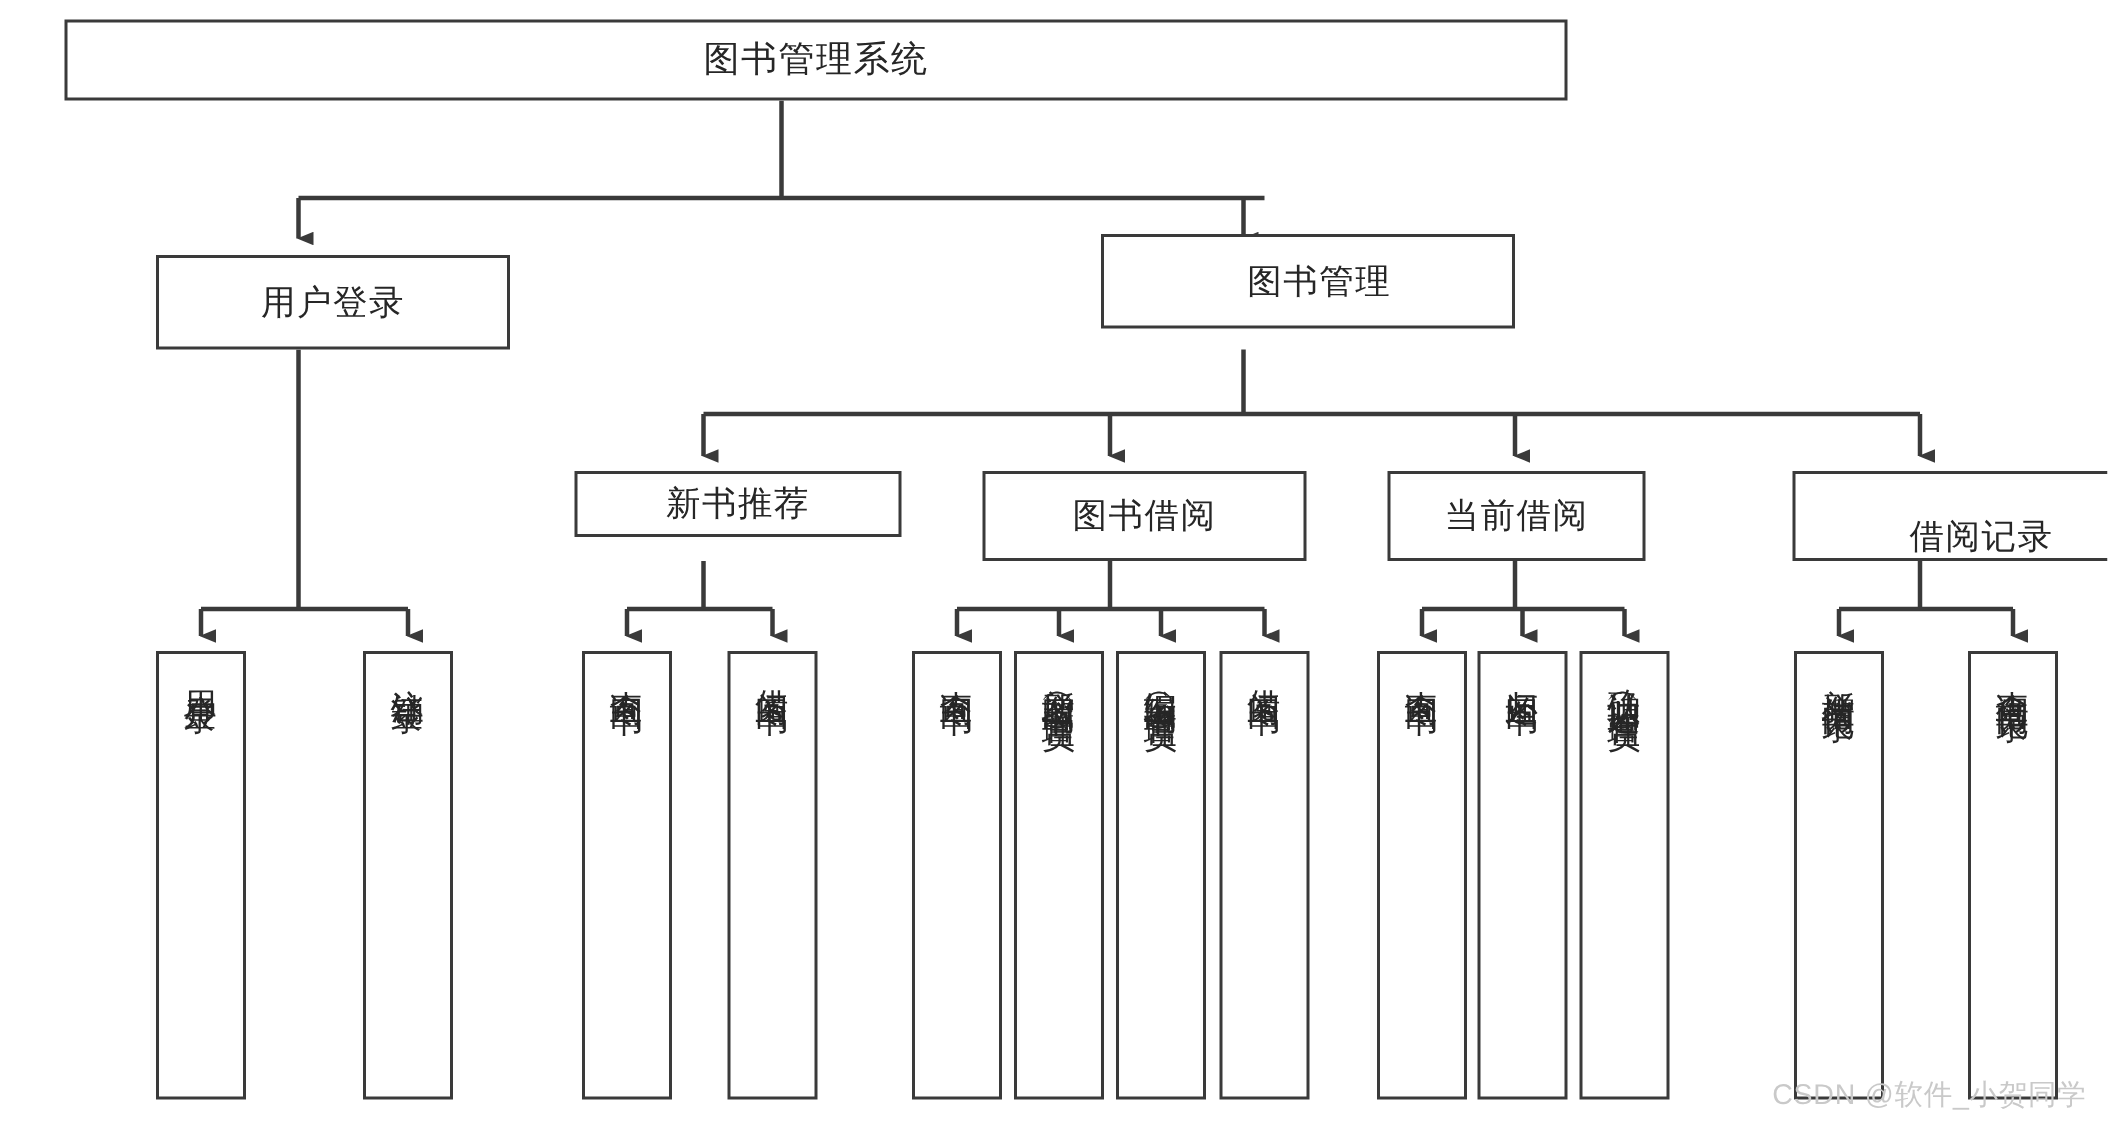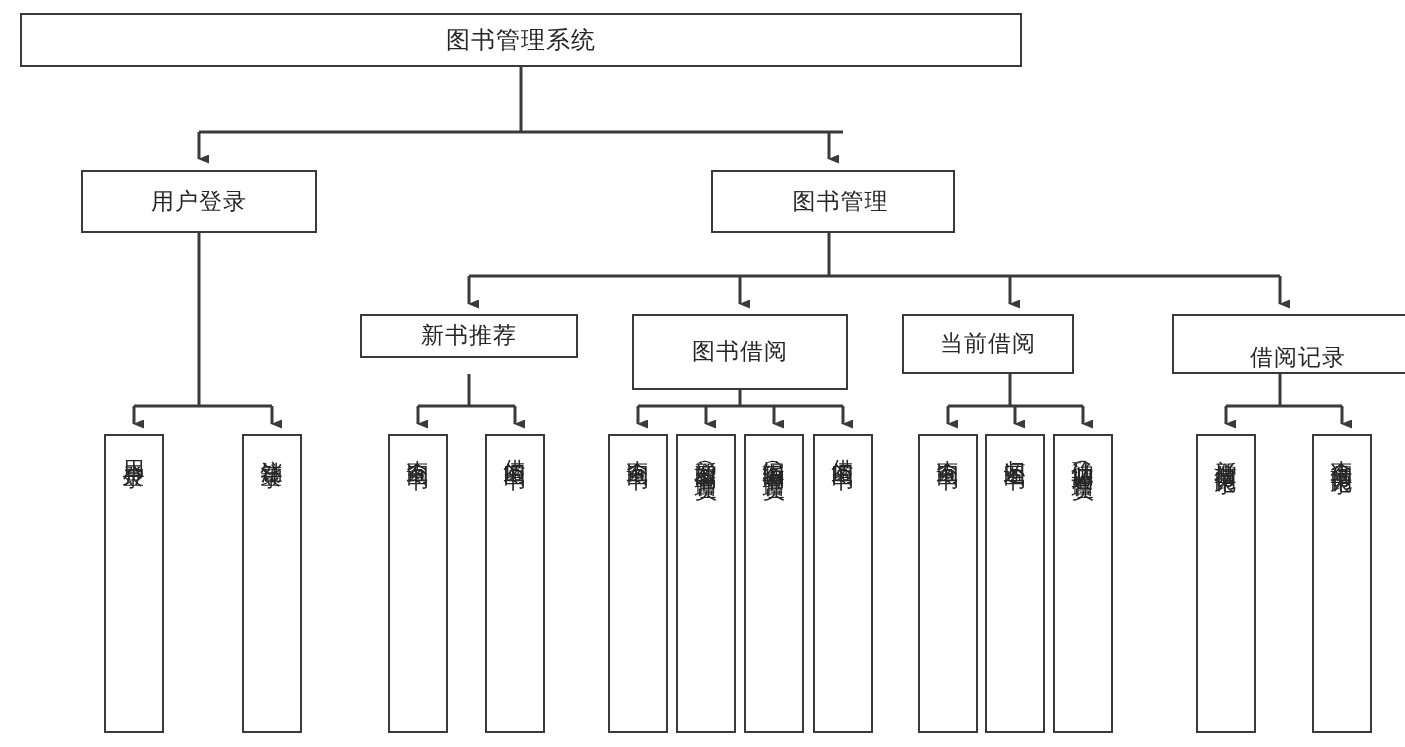--- a/index.html
+++ b/index.html
@@ -34,20 +34,21 @@
     display: flex;
     align-items: center;
     justify-content: center;
     color: #262626;
   }
   .node.horiz {
     font-size: 23px;
     line-height: 1.2;
     letter-spacing: 1px;
     white-space: nowrap;
+    margin-left: 23px;
   }
   .node.title {
     font-size: 24px;
   }
   .node.leaf {
     font-size: 22px;
     align-items: flex-start;
     justify-content: center;
     padding-top: 6px;
   }
@@ -126,30 +127,30 @@
   </svg>
 
   <div class="node horiz title" id="root-node" style="left: 20px; top: 13px; width: 1002px; height: 54px;">
     <span>图书管理系统</span>
   </div>
 
   <div id="level2-layer">
       <div class="node horiz" style="left: 81px; top: 170px; width: 236px; height: 63px;">
         <span>用户登录</span>
       </div>
-      <div class="node horiz" style="left: 711px; top: 170px; width: 244px; height: 63px; padding-left: 15px;">
+      <div class="node horiz" style="left: 711px; top: 156px; width: 276px; height: 63px; padding-left: 15px;">
         <span>图书管理</span>
       </div>
     </div>
 
   <div id="level3-layer">
       <div class="node horiz" style="left: 360px; top: 314px; width: 218px; height: 44px;">
         <span>新书推荐</span>
       </div>
-      <div class="node horiz" style="left: 632px; top: 314px; width: 216px; height: 76px;">
+      <div class="node horiz" style="left: 632px; top: 314px; width: 216px; height: 60px;">
         <span>图书借阅</span>
       </div>
       <div class="node horiz" style="left: 902px; top: 314px; width: 172px; height: 60px;">
         <span>当前借阅</span>
       </div>
       <div class="node horiz" style="left: 1172px; top: 314px; width: 252px; height: 60px; align-items: flex-end;">
         <span>借阅记录</span>
       </div>
     </div>
 
@@ -188,13 +189,14 @@
         <span class="vtext">确认归还（管理员）</span>
       </div>
       <div class="node leaf" style="left: 1196px; top: 434px; width: 60px; height: 299px;">
         <span class="vtext">新增借阅记录</span>
       </div>
       <div class="node leaf" style="left: 1312px; top: 434px; width: 60px; height: 299px;">
         <span class="vtext">查询借阅记录</span>
       </div>
     </div>
 
+  <div class="watermark">CSDN @软件_小贺同学</div>
 </div>
 
 </body></html>

